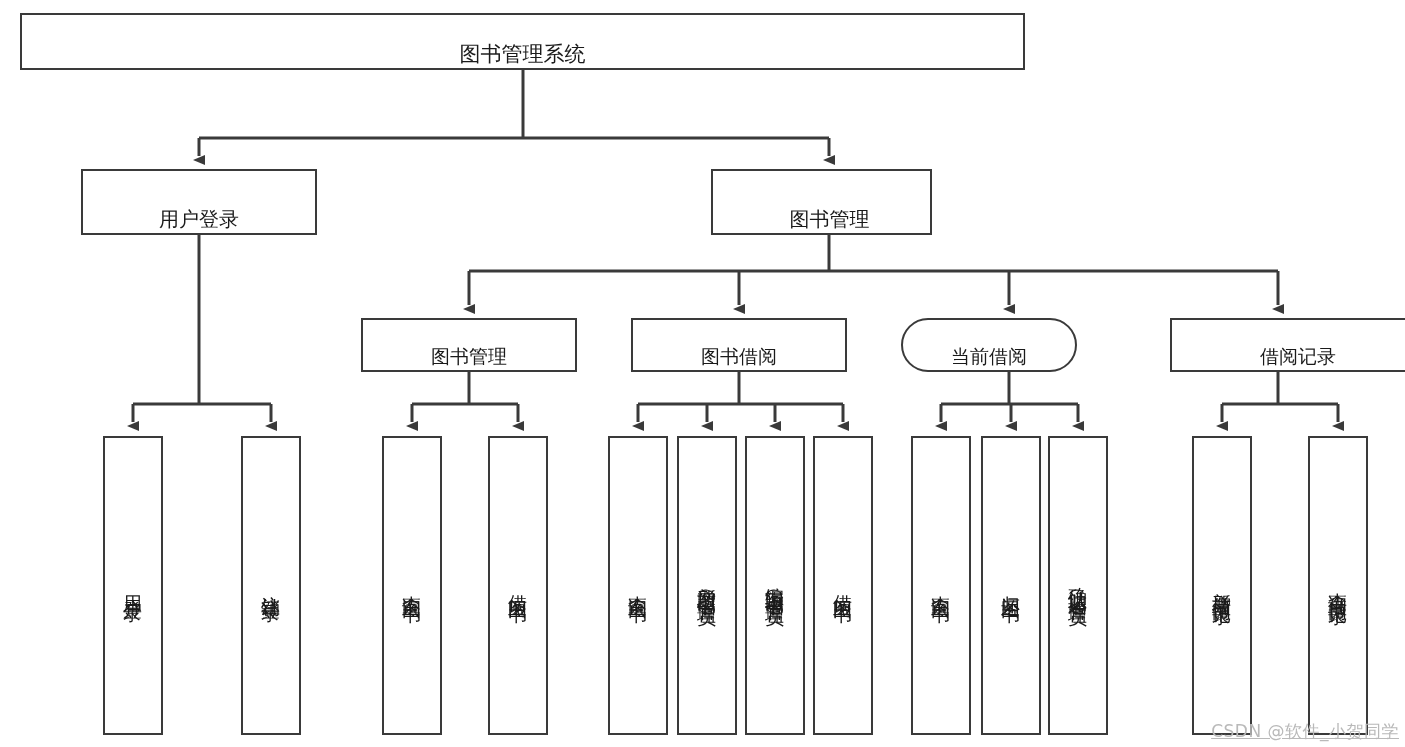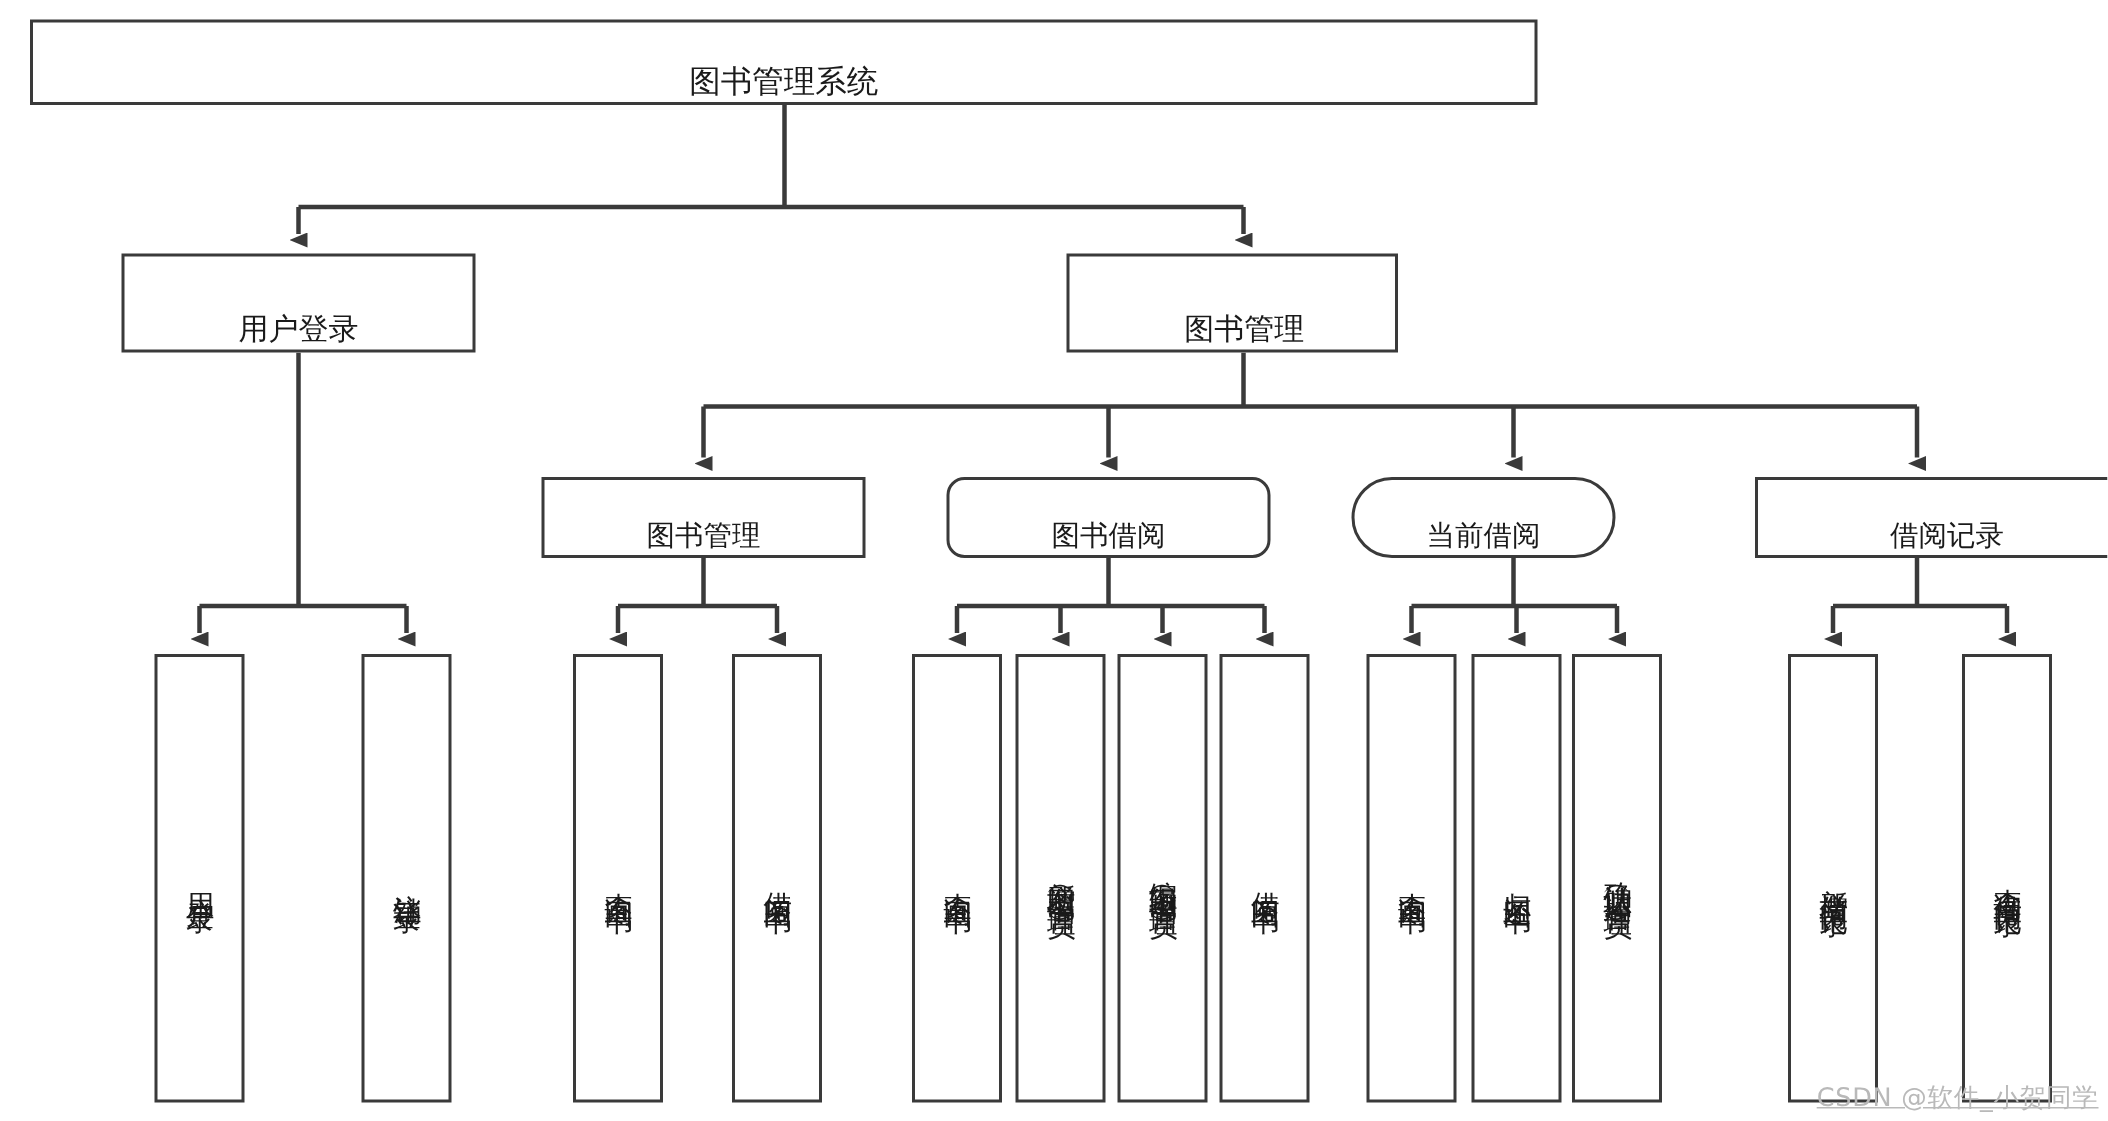--- a/index.html
+++ b/index.html
@@ -136,21 +136,21 @@
   <div class="node level2" style="left:81px; top:169px; width:236px; height:66px;">
     <span>用户登录</span>
   </div>
   <div class="node level2" style="left:711px; top:169px; width:221px; height:66px;padding-left:16px;">
     <span>图书管理</span>
   </div>
 
   <div class="node level3" style="left:361px; top:318px; width:216px; height:54px;">
     <span>图书管理</span>
   </div>
-  <div class="node level3" style="left:631px; top:318px; width:216px; height:54px;border-radius:12px;">
+  <div class="node level3" style="left:631px; top:318px; width:216px; height:54px;">
     <span>图书借阅</span>
   </div>
   <div class="node level3" style="left:901px; top:318px; width:176px; height:54px;border-radius:27px;">
     <span>当前借阅</span>
   </div>
   <div class="node level3" style="left:1170px; top:318px; width:256px; height:54px;">
     <span>借阅记录</span>
   </div>
 
   <div class="node leaf" style="left:103px; top:436px; width:60px; height:299px;">

